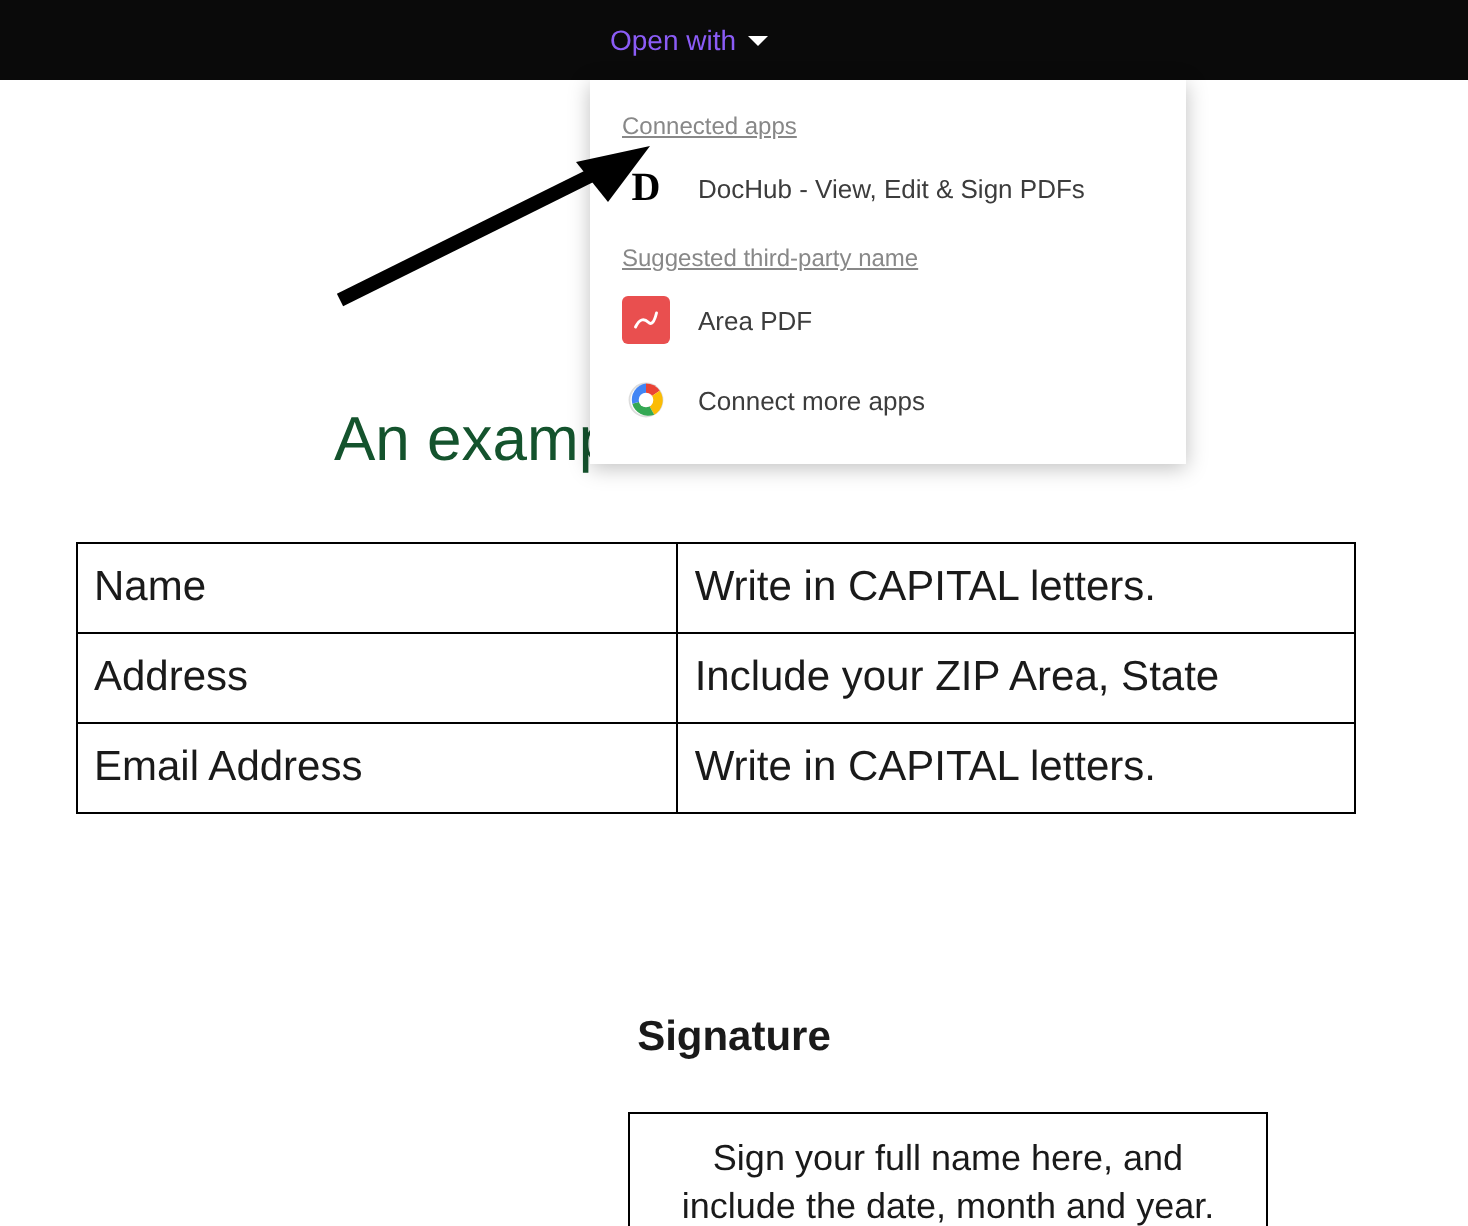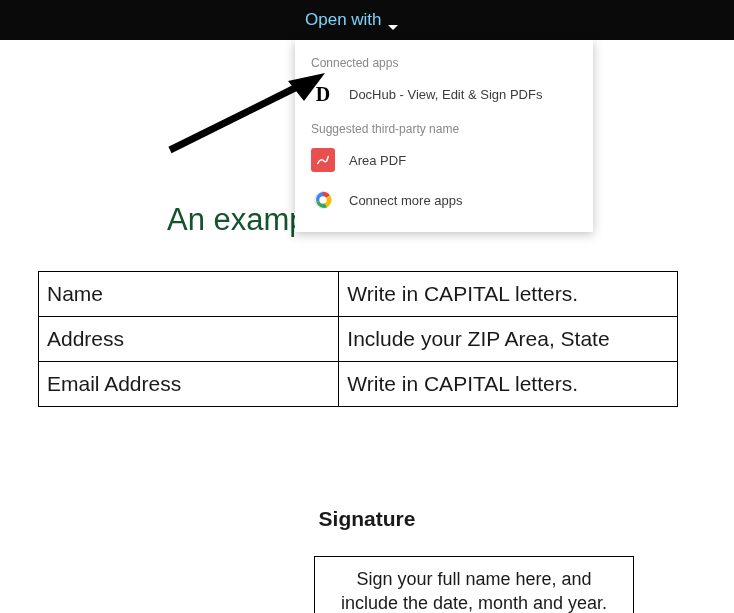--- a/index.html
+++ b/index.html
@@ -1,23 +1,23 @@
 <!DOCTYPE html>
 <html><head>
   <meta charset="utf-8">
   <style>
     * { margin: 0; padding: 0; box-sizing: border-box; }
     body { font-family: Arial, sans-serif; width: 734px; height: 613px; background: #fff; position: relative; overflow: hidden; }
     
     .top-bar { background: #0a0a0a; height: 40px; width: 100%; display: flex; align-items: center; padding-left: 295px; }
-    .open-with-btn { color: #7dd3fc; font-size: 17px; display: flex; align-items: flex-end; gap: 6px; cursor: pointer; padding: 6px 10px; }
+    .open-with-btn { color: #8b5cf6; font-size: 14px; display: flex; align-items: center; gap: 6px; cursor: pointer; padding: 6px 10px; }
     .caret-down { width: 0; height: 0; border-left: 5px solid transparent; border-right: 5px solid transparent; border-top: 5px solid #fff; }
     
     .dropdown-menu { position: absolute; top: 40px; left: 295px; width: 298px; background: #fff; box-shadow: 0 2px 10px rgba(0,0,0,0.25); z-index: 100; padding: 8px 0 12px 0; }
-    .dropdown-section-label { font-size: 12px; color: #888; padding: 8px 16px 4px 16px; }
+    .dropdown-section-label { font-size: 12px; color: #888; padding: 8px 16px 4px 16px; text-decoration: underline; }
     .dropdown-item { display: flex; align-items: center; gap: 14px; padding: 8px 16px; cursor: pointer; font-size: 13px; color: #3c3c3c; }
     .app-icon { width: 24px; height: 24px; display: flex; align-items: center; justify-content: center; border-radius: 3px; font-weight: bold; font-size: 16px; }
     .icon-dochub { background: #fff; color: #000; font-family: Georgia, serif; font-size: 20px; font-weight: 900; }
     .icon-gdocs { background: #4285f4; position: relative; }
     .icon-gdocs::before { content: ""; position: absolute; top: 6px; left: 5px; right: 5px; height: 2px; background: #fff; box-shadow: 0 4px 0 #fff, 0 8px 0 #fff; }
     .icon-lumin { background: #e94f4f; color: #fff; font-size: 14px; }
     .icon-connect { position: relative; }
     .icon-connect svg { width: 22px; height: 22px; }
     
     .document-area { padding: 0; position: relative; }

